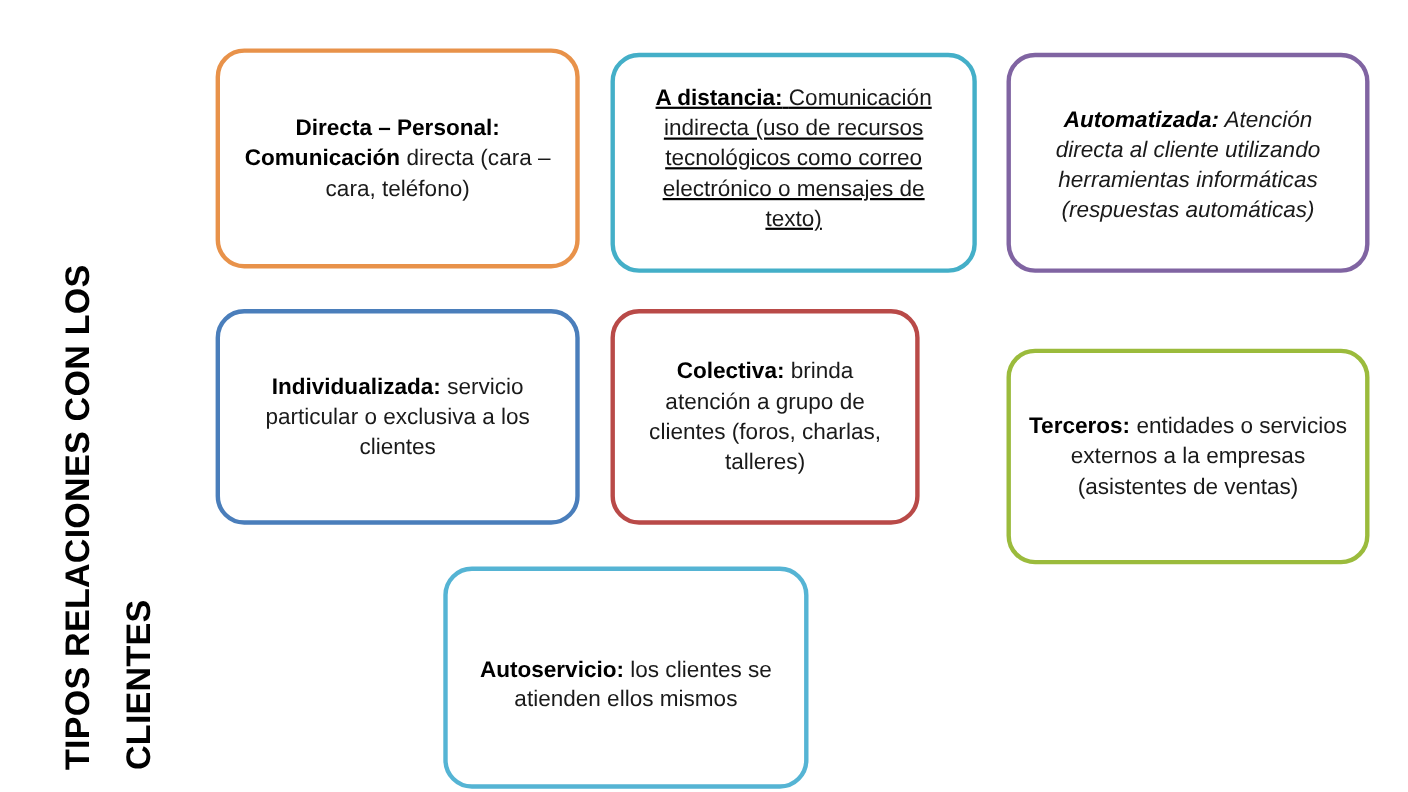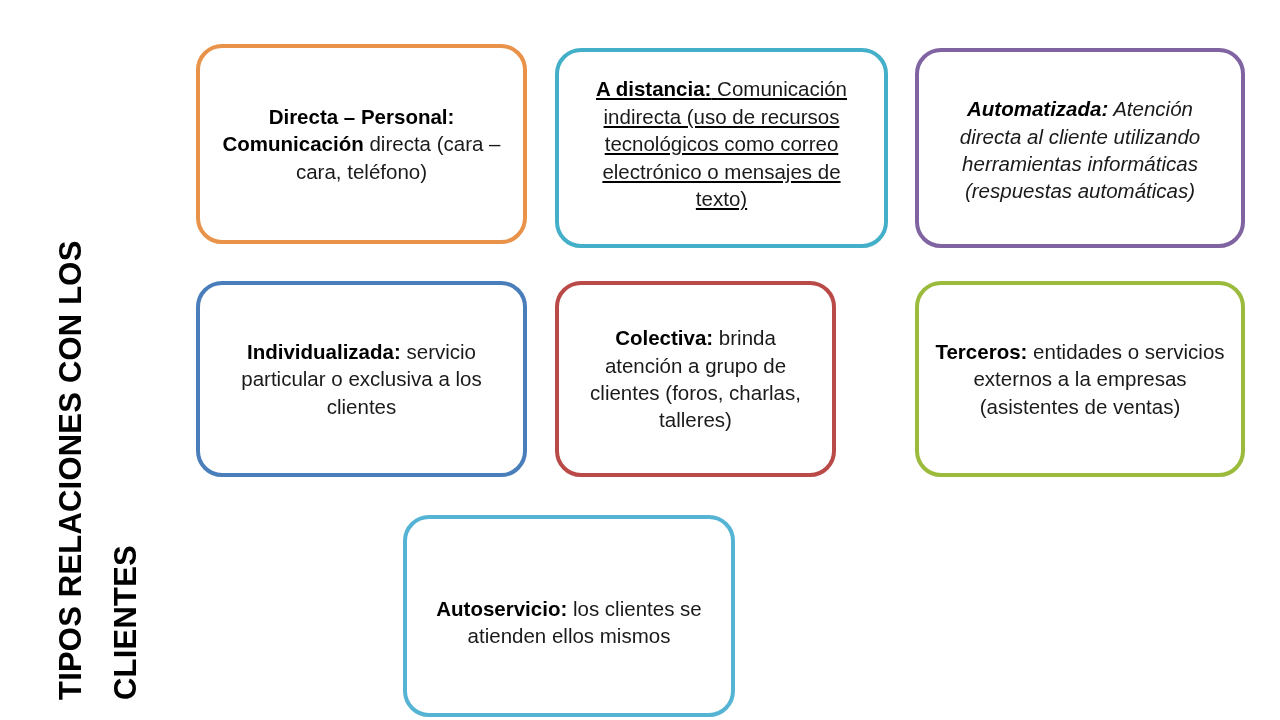--- a/index.html
+++ b/index.html
@@ -131,21 +131,21 @@
     </div>
   </div>
 
   <div class="box" id="box-colectiva" style="border-color: rgb(185, 74, 72);">
     <div class="box-text">
       <b>Colectiva:</b>
       <span>brinda atención a grupo de clientes (foros, charlas, talleres)</span>
     </div>
   </div>
 
-  <div class="box" id="box-terceros" style="border-color: rgb(155, 187, 60);">
+  <div class="box" id="box-terceros" style="border-color: rgb(155, 187, 60); margin-top: 36px;">
     <div class="box-text">
       <b>Terceros:</b>
       <span>entidades o servicios externos a la empresas (asistentes de ventas)</span>
     </div>
   </div>
 
   <div class="box" id="box-autoservicio" style="border-color: rgb(85, 180, 212);">
     <div class="box-text">
       <b>Autoservicio:</b>
       <span>los clientes se atienden ellos mismos</span>

